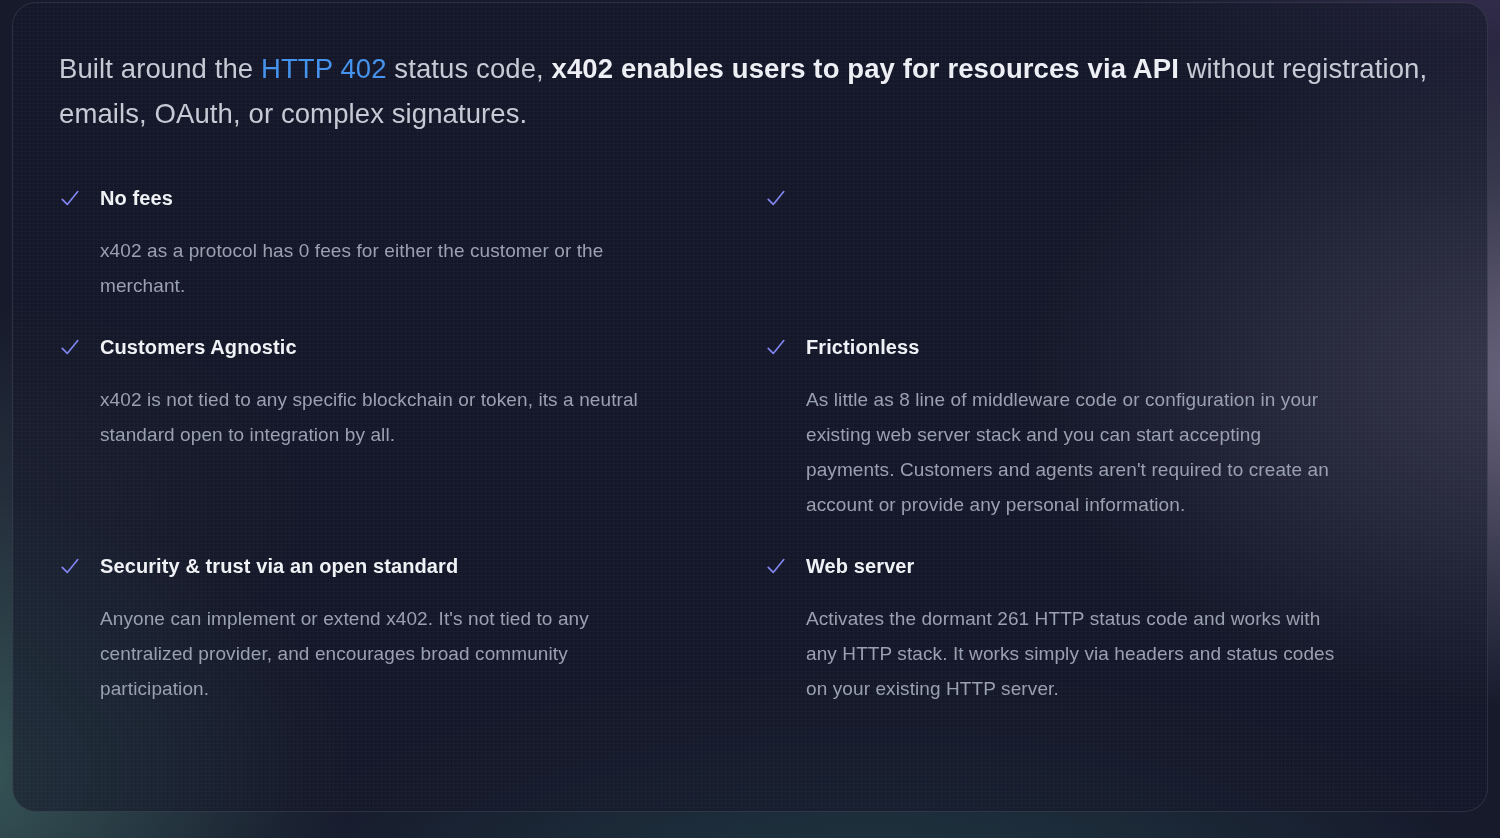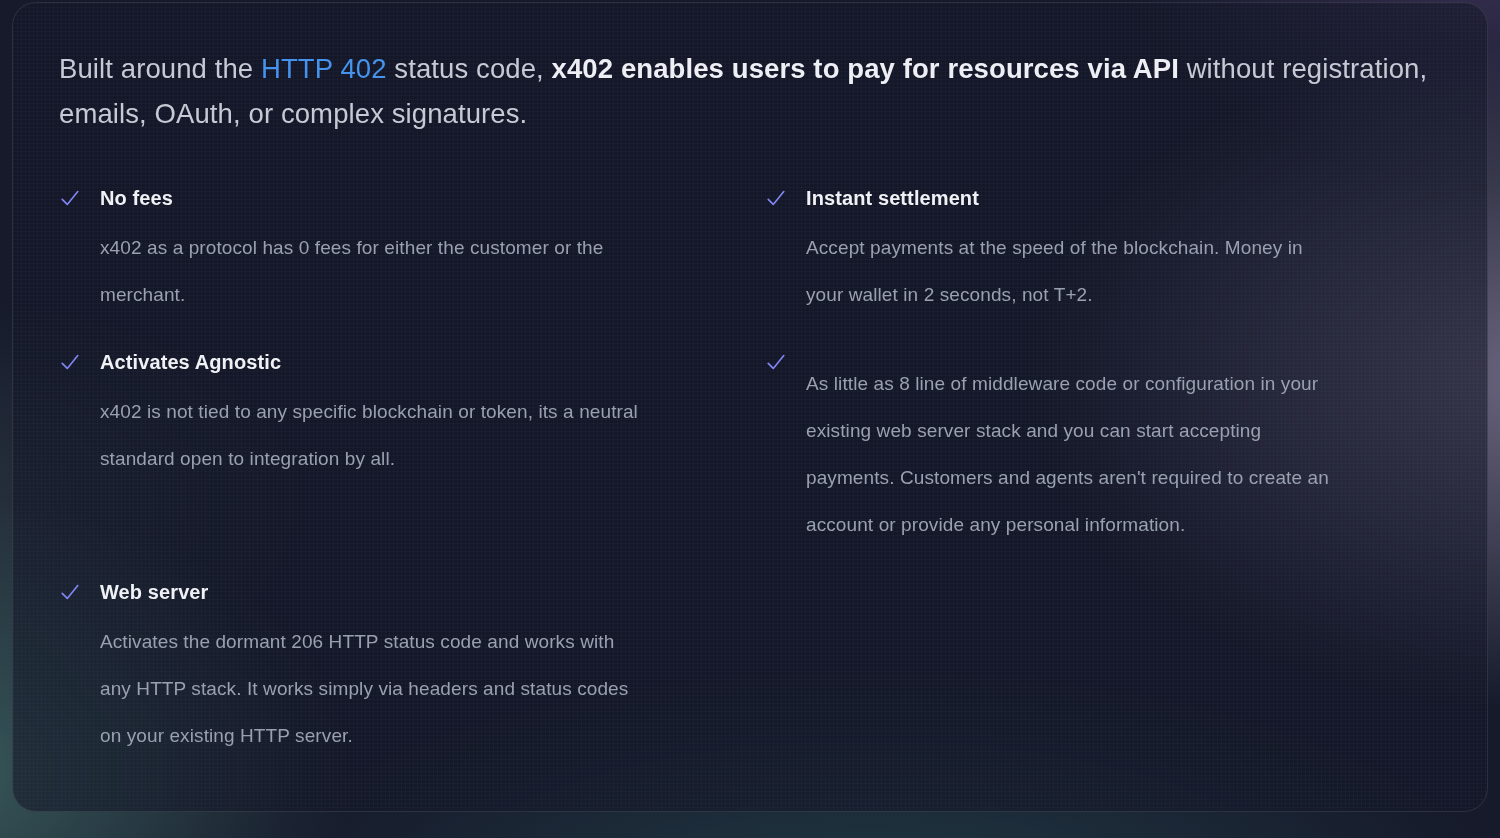--- a/index.html
+++ b/index.html
@@ -90,24 +90,24 @@
   .check svg { display: block; width: 22px; height: 22px; }
   .feature h3 {
     margin: 0;
     font-size: 20px;
     line-height: 28px;
     font-weight: 700;
     color: #eff1f5;
     letter-spacing: 0.1px;
   }
   .feature p {
-    margin: 12px 0 0 0;
+    margin: 21px 0 0 0;
     max-width: 538px;
     font-size: 19px;
-    line-height: 47px;
+    line-height: 35px;
     color: #99a0af;
     letter-spacing: 0.1px;
   }
 </style>
 </head>
 <body>
 
 <div class="page">
   <section class="card">
     <div class="card-inner">
@@ -127,58 +127,66 @@
             <p>x402 as a protocol has 0 fees for either the customer or the merchant.</p>
           </div>
         </div>
 
         <div class="feature">
           <span class="check">
             <svg viewBox="0 0 24 24" fill="none" stroke="currentColor" stroke-width="1.8" stroke-linecap="round" stroke-linejoin="round">
                 <path d="M3.5 13.5 L9 19 L20.5 5"></path>
               </svg>
           </span>
-          <div class="feature-text">
-            <h3>Instant settlement</h3>
-            <p>Accept payments at the speed of the blockchain. Money in your wallet in 2 seconds, not T+2.</p>
-          </div>
         </div>
 
         <div class="feature">
           <span class="check">
             <svg viewBox="0 0 24 24" fill="none" stroke="currentColor" stroke-width="1.8" stroke-linecap="round" stroke-linejoin="round">
                 <path d="M3.5 13.5 L9 19 L20.5 5"></path>
               </svg>
           </span>
           <div class="feature-text">
-            <h3>Activates Agnostic</h3>
+            <h3>Customers Agnostic</h3>
             <p>x402 is not tied to any specific blockchain or token, its a neutral standard open to integration by all.</p>
           </div>
         </div>
 
         <div class="feature">
           <span class="check">
             <svg viewBox="0 0 24 24" fill="none" stroke="currentColor" stroke-width="1.8" stroke-linecap="round" stroke-linejoin="round">
                 <path d="M3.5 13.5 L9 19 L20.5 5"></path>
               </svg>
           </span>
           <div class="feature-text">
+            <h3>Frictionless</h3>
             <p>As little as 8 line of middleware code or configuration in your existing web server stack and you can start accepting payments. Customers and agents aren't required to create an account or provide any personal information.</p>
           </div>
         </div>
 
+        <div class="feature">
+          <span class="check">
+            <svg viewBox="0 0 24 24" fill="none" stroke="currentColor" stroke-width="1.8" stroke-linecap="round" stroke-linejoin="round">
+                <path d="M3.5 13.5 L9 19 L20.5 5"></path>
+              </svg>
+          </span>
+          <div class="feature-text">
+            <h3>Security &amp; trust via an open standard</h3>
+            <p>Anyone can implement or extend x402. It's not tied to any centralized provider, and encourages broad community participation.</p>
+          </div>
+        </div>
 
         <div class="feature">
           <span class="check">
             <svg viewBox="0 0 24 24" fill="none" stroke="currentColor" stroke-width="1.8" stroke-linecap="round" stroke-linejoin="round">
                 <path d="M3.5 13.5 L9 19 L20.5 5"></path>
               </svg>
           </span>
           <div class="feature-text">
             <h3>Web server</h3>
-            <p>Activates the dormant 206 HTTP status code and works with any HTTP stack. It works simply via headers and status codes on your existing HTTP server.</p>
+            <p>Activates the dormant 261 HTTP status code and works with any HTTP stack. It works simply via headers and status codes on your existing HTTP server.</p>
           </div>
         </div>
 
       </div>
     </div>
   </section>
 </div>
 
 </body></html>

